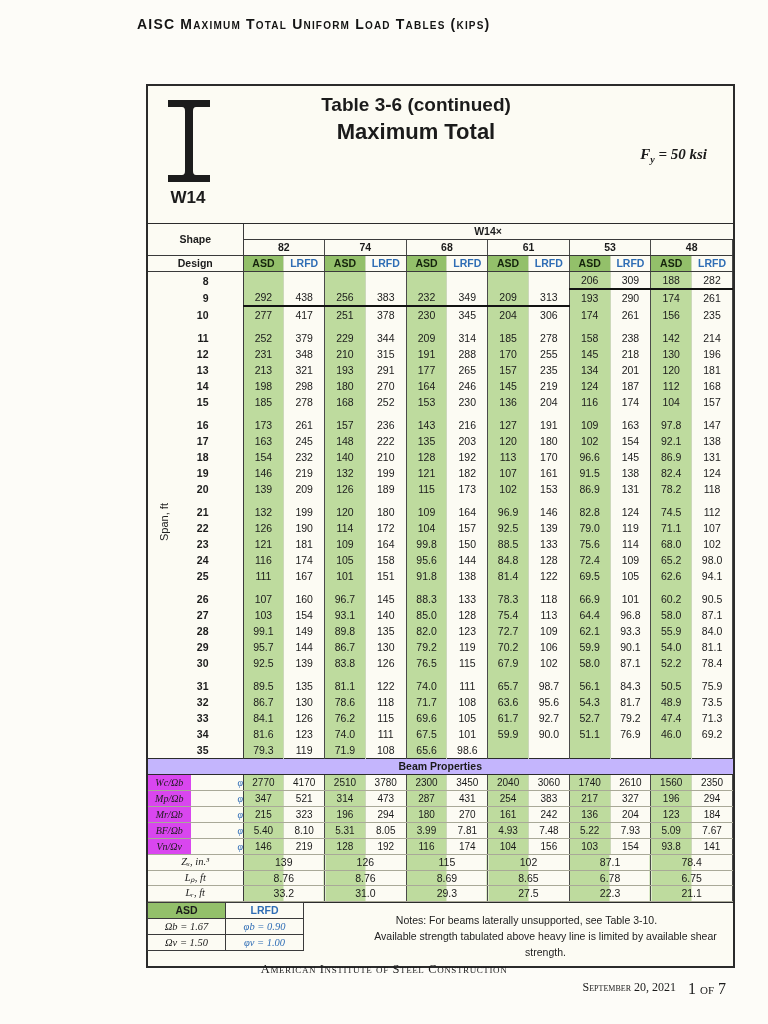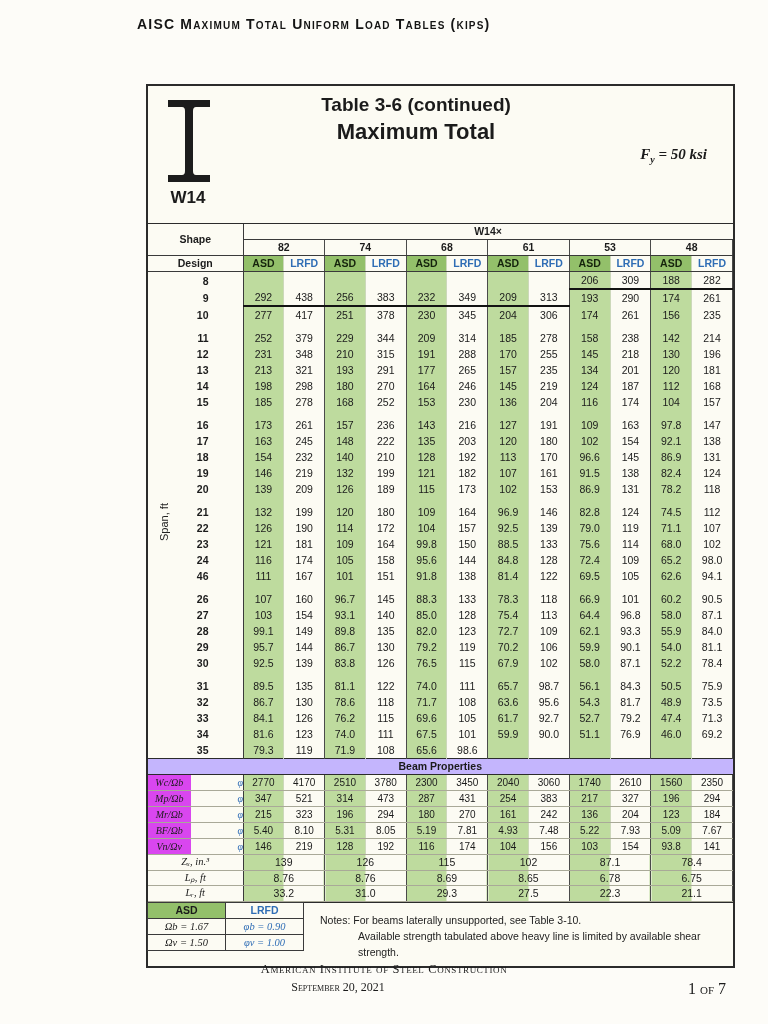--- a/index.html
+++ b/index.html
@@ -69,31 +69,31 @@
     border-right:1.3px solid #3a3a3a; font-size:10.5px; }
   td.merged { background:linear-gradient(90deg,#bedb9e 0 50%,rgba(0,0,0,0) 50% 100%); }
   
   .bottom-strip { position:relative; height:64px; border-top:1.6px solid #2b2b2b; }
   .legend { position:absolute; left:-1px; top:-1px; border-collapse:collapse; }
   .legend td { border:1.2px solid #3a3a3a; width:78px; height:16px; text-align:center; font-size:10.5px; }
   .lg-asd { background:#93c06a; font-weight:bold; }
   .lg-lrfd { color:#2f6db5; font-weight:bold; }
   .lg-val { font-family:"Liberation Serif", serif; font-style:italic; font-size:10.5px; }
   .lg-val.blue { color:#2f6db5;margin-top:31px; }
-  .notes { position:absolute; left:172px; top:9px; font-size:10.5px; line-height:1.55; color:#222; }
+  .notes { position:absolute; left:172px; top:9px; font-size:10.5px; line-height:1.55; color:#222;text-align:center; }
   .notes .n2 { padding-left:38px; }
   
   .span-axis {
     position:absolute; left:-19px; top:430px; width:70px; text-align:center;
     transform:rotate(-90deg); font-size:11px; color:#222;
   }
   
   .footer-org { position:absolute; left:0; top:962px; width:768px; text-align:center;
     font-family:"Liberation Serif", serif; font-variant:small-caps; font-size:12.5px; letter-spacing:0.6px; }
-  .footer-date { position:absolute; left:0; top:980px; width:676px; text-align:center;
+  .footer-date { position:absolute; left:0; top:980px; width:676px; text-align:right;
     font-family:"Liberation Serif", serif; font-variant:small-caps; font-size:12px; }
   .footer-page { position:absolute; right:42px; top:980px;
     font-family:Liberation Serif, serif; font-variant:small-caps; font-size:16px; }
 </style>
 </head>
 <body>
 
 <div class="page-title">AISC Maximum Total Uniform Load Tables (kips)</div>
 
 <div class="sheet">
@@ -450,21 +450,21 @@
           <td class="asd pair-mid">95.6</td>
           <td class="lrfd pair-end">144</td>
           <td class="asd pair-mid">84.8</td>
           <td class="lrfd pair-end">128</td>
           <td class="asd pair-mid">72.4</td>
           <td class="lrfd pair-end">109</td>
           <td class="asd pair-mid">65.2</td>
           <td class="lrfd pair-end">98.0</td>
         </tr>
         <tr class="span-row">
-          <td class="span-label">46</td>
+          <td class="span-label">25</td>
           <td class="asd pair-mid">111</td>
           <td class="lrfd pair-end">167</td>
           <td class="asd pair-mid">101</td>
           <td class="lrfd pair-end">151</td>
           <td class="asd pair-mid">91.8</td>
           <td class="lrfd pair-end">138</td>
           <td class="asd pair-mid">81.4</td>
           <td class="lrfd pair-end">122</td>
           <td class="asd pair-mid">69.5</td>
           <td class="lrfd pair-end">105</td>
@@ -720,21 +720,21 @@
           <td class="prop-label">
             <div class="pl-wrap">
               <span class="pl-asd">BF/Ωb</span>
               <span class="pl-lrfd">φbBF, kips</span>
             </div>
           </td>
           <td class="asd pair-mid">5.40</td>
           <td class="lrfd pair-end">8.10</td>
           <td class="asd pair-mid">5.31</td>
           <td class="lrfd pair-end">8.05</td>
-          <td class="asd pair-mid">5.19</td>
+          <td class="asd pair-mid">3.99</td>
           <td class="lrfd pair-end">7.81</td>
           <td class="asd pair-mid">4.93</td>
           <td class="lrfd pair-end">7.48</td>
           <td class="asd pair-mid">5.22</td>
           <td class="lrfd pair-end">7.93</td>
           <td class="asd pair-mid">5.09</td>
           <td class="lrfd pair-end">7.67</td>
         </tr>
         <tr class="prop-row">
           <td class="prop-label">

